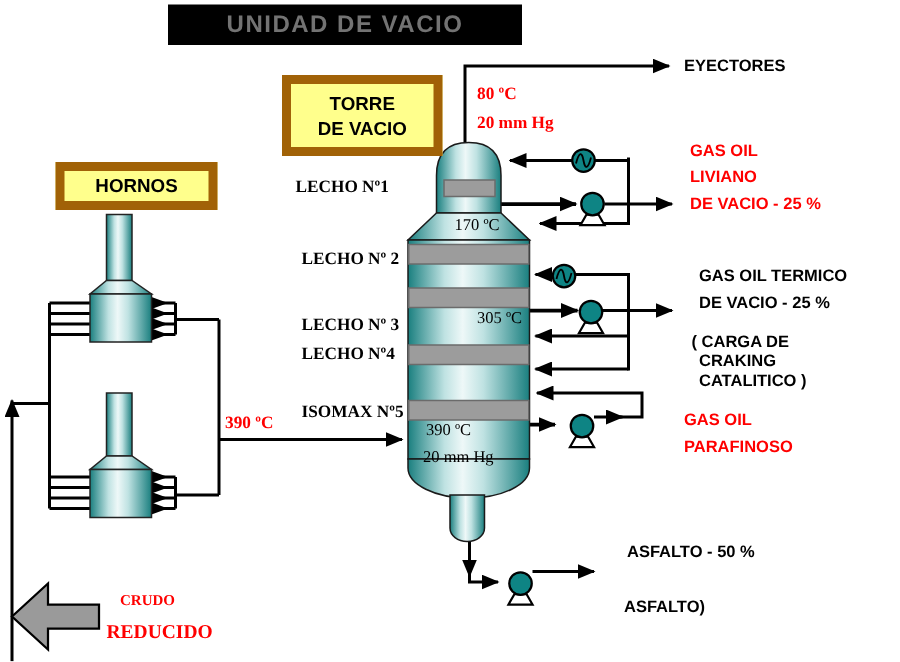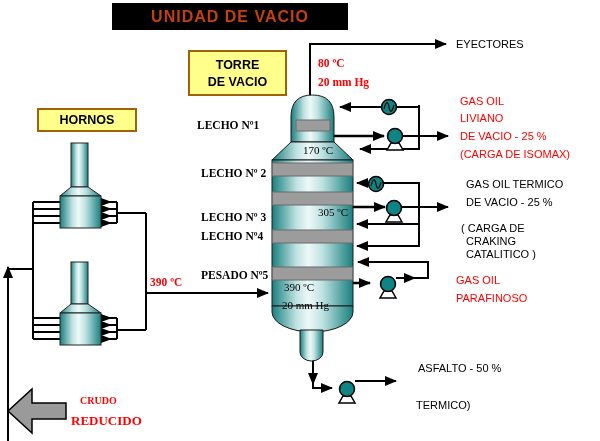--- a/index.html
+++ b/index.html
@@ -1,27 +1,27 @@
 <!DOCTYPE html>
 <html><head>
 <meta charset="utf-8">
 <style>
   html,body{margin:0;padding:0;background:#fff;}
   #stage{position:relative;width:600px;height:441px;background:#fff;overflow:hidden;
          font-family:"Liberation Sans",sans-serif;}
   #diagram-svg{position:absolute;left:0;top:0;}
   .lbl{position:absolute;white-space:nowrap;line-height:1.1;}
-  .sansb{font-family:"Liberation Sans",sans-serif;font-weight:normal;font-size:11px;color:#000;}
+  .sansb{font-family:"Liberation Sans",sans-serif;font-weight:bold;font-size:11px;color:#000;}
   .serifb{font-family:"Liberation Serif",serif;font-weight:bold;font-size:11.5px;color:#000;}
   .serifs{font-family:"Liberation Serif",serif;font-size:11px;color:#000;}
   .red{color:#ff0000;}
   .title-box{position:absolute;left:112px;top:3px;width:236px;height:27px;background:#000;
-             color:#c2410c;font-weight:bold;font-size:16px;letter-spacing:1px;text-align:center;
+             color:#737373;font-weight:bold;font-size:16px;letter-spacing:1px;text-align:center;
              line-height:27px;font-family:"Liberation Sans",sans-serif;}
-  .yellow-box{position:absolute;background:#ffff8c;border:2px solid #a16207;
+  .yellow-box{position:absolute;background:#ffff8c;border:6px solid #a16207;
               font-family:"Liberation Sans",sans-serif;font-weight:bold;color:#000;text-align:center;}
   .torre-box{left:188px;top:50px;width:95px;height:39px;font-size:12.5px;padding-top:3px;}
   .torre-box div{margin-top:3px;}
   .hornos-box{left:37px;top:108px;width:96px;height:20px;font-size:12.5px;line-height:20px;}
 </style>
 </head>
 <body>
 
 <div id="stage">
 
@@ -160,44 +160,43 @@
 
   <div class="yellow-box hornos-box">HORNOS</div>
 
   <div class="lbl serifb red" style="left:318px;top:57px;">80 ºC</div>
   <div class="lbl serifb red" style="left:318px;top:76px;">20 mm Hg</div>
 
   <div class="lbl serifb" style="left:197px;top:119px;">LECHO Nº1</div>
   <div class="lbl serifb" style="left:201px;top:167px;">LECHO Nº 2</div>
   <div class="lbl serifb" style="left:201px;top:195px;margin-top:16px;">LECHO Nº 3</div>
   <div class="lbl serifb" style="left:201px;top:230px;">LECHO Nº4</div>
-  <div class="lbl serifb" style="left:201px;top:269px;">PESADO Nº5</div>
+  <div class="lbl serifb" style="left:201px;top:269px;">ISOMAX Nº5</div>
 
   <div class="lbl serifs" style="left:303px;top:144px;">170 ºC</div>
   <div class="lbl serifs" style="left:286px;top:206px;margin-left:32px;">305 ºC</div>
   <div class="lbl serifs" style="left:284px;top:281px;">390 ºC</div>
   <div class="lbl serifs" style="left:282px;top:299px;">20 mm Hg</div>
 
   <div class="lbl serifb red" style="left:150px;top:276px;">390 ºC</div>
 
   <div class="lbl sansb" style="left:456px;top:38px;">EYECTORES</div>
 
   <div class="lbl sansb red" style="left:460px;top:95px;">GAS OIL</div>
   <div class="lbl sansb red" style="left:460px;top:112px;">LIVIANO</div>
   <div class="lbl sansb red" style="left:460px;top:130px;">DE VACIO - 25 %</div>
-  <div class="lbl sansb red" style="left:460px;top:148px;">(CARGA DE ISOMAX)</div>
 
   <div class="lbl sansb" style="left:466px;top:178px;">GAS OIL TERMICO</div>
   <div class="lbl sansb" style="left:466px;top:196px;">DE VACIO - 25 %</div>
   <div class="lbl sansb" style="left:461px;top:222px;">( CARGA DE</div>
   <div class="lbl sansb" style="left:466px;top:235px;">CRAKING</div>
   <div class="lbl sansb" style="left:466px;top:248px;">CATALITICO )</div>
 
   <div class="lbl sansb red" style="left:456px;top:274px;">GAS OIL</div>
   <div class="lbl sansb red" style="left:456px;top:292px;">PARAFINOSO</div>
 
   <div class="lbl sansb" style="left:418px;top:362px;">ASFALTO - 50 %</div>
-  <div class="lbl sansb" style="left:416px;top:399px;">TERMICO)</div>
+  <div class="lbl sansb" style="left:416px;top:399px;">ASFALTO)</div>
 
   <div class="lbl serifb red" style="left:80px;top:395px;font-size:10px;">CRUDO</div>
   <div class="lbl serifb red" style="left:71px;top:414px;font-size:13px;">REDUCIDO</div>
 
 </div>
 
 </body></html>

